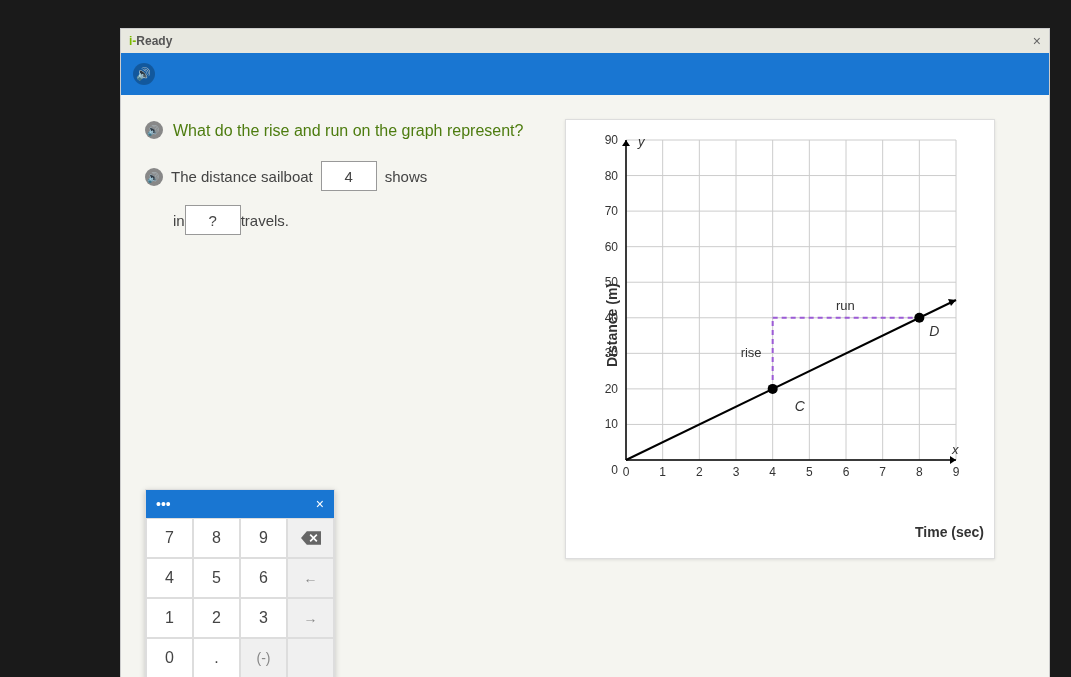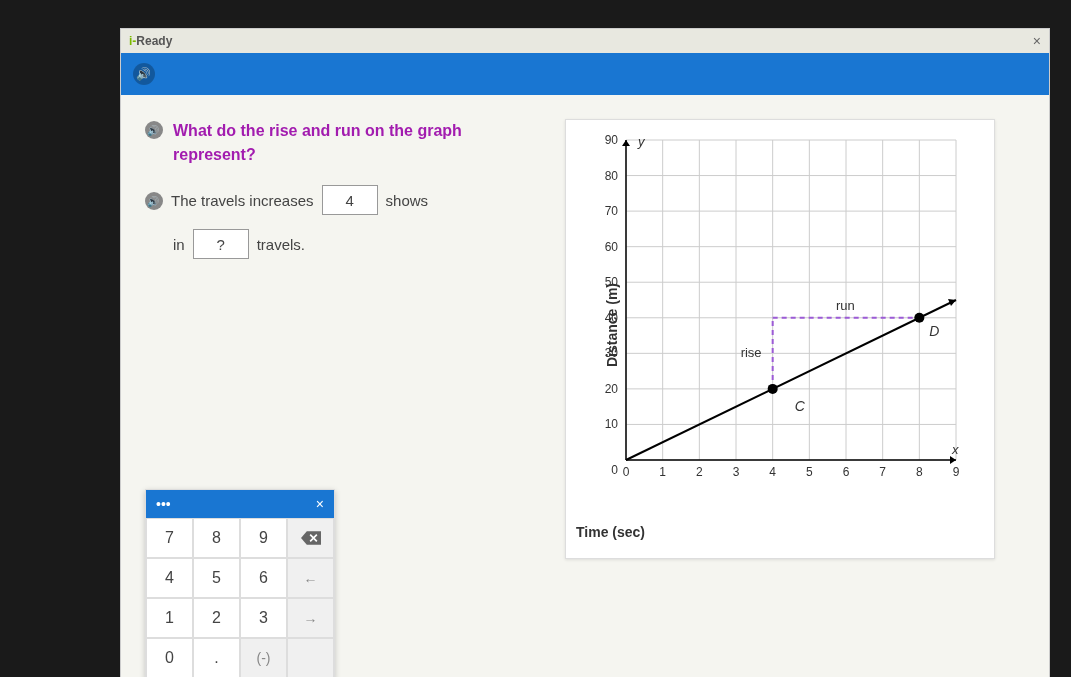--- a/index.html
+++ b/index.html
@@ -10,35 +10,35 @@
 .brand { font-weight: bold; color: #555; font-size: 12px; text-align: right; }
 .brand .green { color: #7ab800; }
 .lesson-title { position: absolute; left: 50%; transform: translateX(-50%); font-size: 10px; color: #888; }
 .close-x { position: absolute; right: 8px; top: 4px; font-size: 14px; color: #666; cursor: pointer; }
 .bluebar { background: #1976d2; color: #fff; height: 42px; display: flex; align-items: center; padding: 0 12px; font-size: 15px; }
 .bluebar .audio { width: 22px; height: 22px; border-radius: 50%; background: rgba(0,0,0,0.25); display: flex; align-items: center; justify-content: center; margin-right: 10px; font-size: 12px; }
 .content { display: flex; padding: 24px 24px 0 24px; height: calc(100% - 66px); position: relative; }
 .left { flex: 0 0 400px; }
 .question { display: flex; align-items: flex-start; gap: 10px; margin-bottom: 18px; }
 .audio-sm { width: 18px; height: 18px; border-radius: 50%; background: #888; color: #fff; display: flex; align-items: center; justify-content: center; font-size: 10px; flex-shrink: 0; margin-top: 2px; }
-.qtext { font-size: 16px; color: #a21caf; font-weight: bold; line-height: 1.5; }
+.qtext { font-size: 16px; color: #4d7c0f; font-weight: normal; line-height: 1.5; }
 .fill-line { display: flex; align-items: center; gap: 8px; margin-bottom: 14px; font-size: 15px; color: #444; }
 .input-box { width: 56px; height: 30px; border: 1px solid #999; background: #fff; text-align: center; font-size: 15px; display: flex; align-items: center; justify-content: center; }
-.fill-line2 { display: flex; align-items: center; gap: 8px; margin-left: 28px; font-size: 15px; color: #444; }
+.fill-line2 { display: flex; align-items: center; gap: 0; margin-left: 28px; font-size: 15px; color: #444; }
 .keypad { position: absolute; left: 24px; bottom: 8px; width: 190px; border: 1px solid #ddd; box-shadow: 0 2px 6px rgba(0,0,0,0.2); background: #fff; }
 .keypad-head { background: #1976d2; height: 28px; display: flex; align-items: center; justify-content: space-between; padding: 0 10px; color: #fff; font-size: 14px; }
 .keypad-grid { display: grid; grid-template-columns: repeat(4, 1fr); }
 .key { height: 40px; border: 1px solid #ddd; display: flex; align-items: center; justify-content: center; font-size: 16px; color: #444; background: #fff; cursor: pointer; }
 .key.sp { background: #f0f0f0; color: #888; font-size: 14px; }
 .key svg { width: 20px; height: 14px; }
 .right { flex: 1; padding-left: 20px; }
 .chart-panel { background: #fff; border: 1px solid #ddd; padding: 10px 10px 18px 10px; width: 430px; box-shadow: 0 1px 3px rgba(0,0,0,0.1); }
 .chart-area { position: relative; width: 400px; height: 390px; }
 .ylabel { position: absolute; left: -6px; top: 50%; transform: translateY(-50%) rotate(-90deg); font-size: 14px; color: #333; font-weight: bold; }
-.xlabel { text-align: left; font-size: 14px; color: #333; font-weight: bold; margin-top: 4px; }
+.xlabel { text-align: right; font-size: 14px; color: #333; font-weight: bold; margin-top: 4px; }
 svg.plot { display: block; }
 .plot text { font-family: Arial, sans-serif; }
 </style>
 </head>
 <body>
 
 <div class="viewport">
   <div class="window">
     <div class="titlebar">
       <span class="brand">
@@ -53,21 +53,21 @@
 
     <div class="content">
       <div class="left">
         <div class="question">
           <span class="audio-sm">🔊</span>
           <span class="qtext">What do the rise and run on the graph represent?</span>
         </div>
 
         <div class="fill-line">
           <span class="audio-sm">🔊</span>
-          <span>The travels increases</span>
+          <span>The distance sailboat</span>
           <span class="input-box">4</span>
           <span>shows</span>
         </div>
 
         <div class="fill-line2">
           <span>in</span>
           <span class="input-box">?</span>
           <span>travels.</span>
         </div>
       </div>

